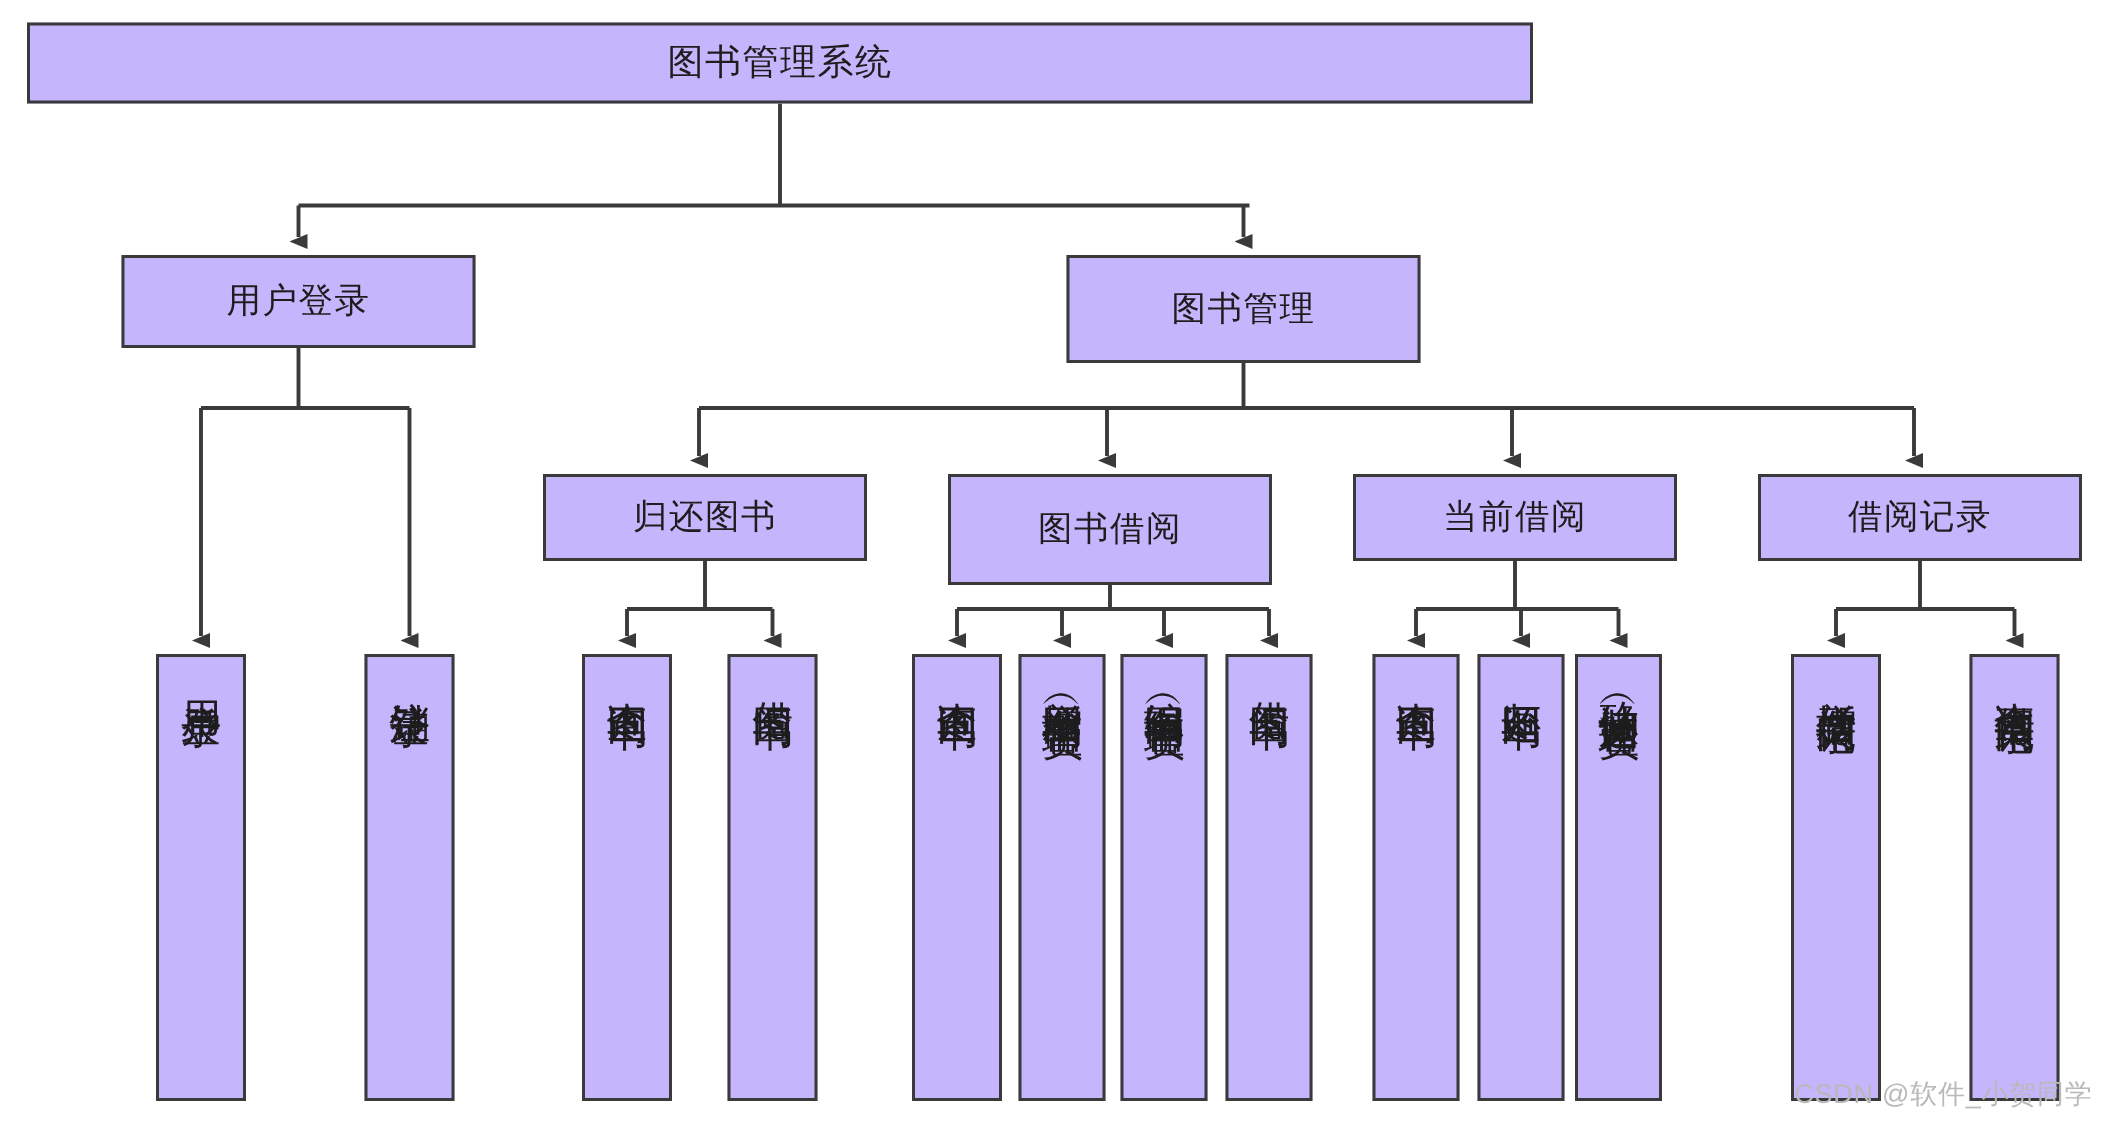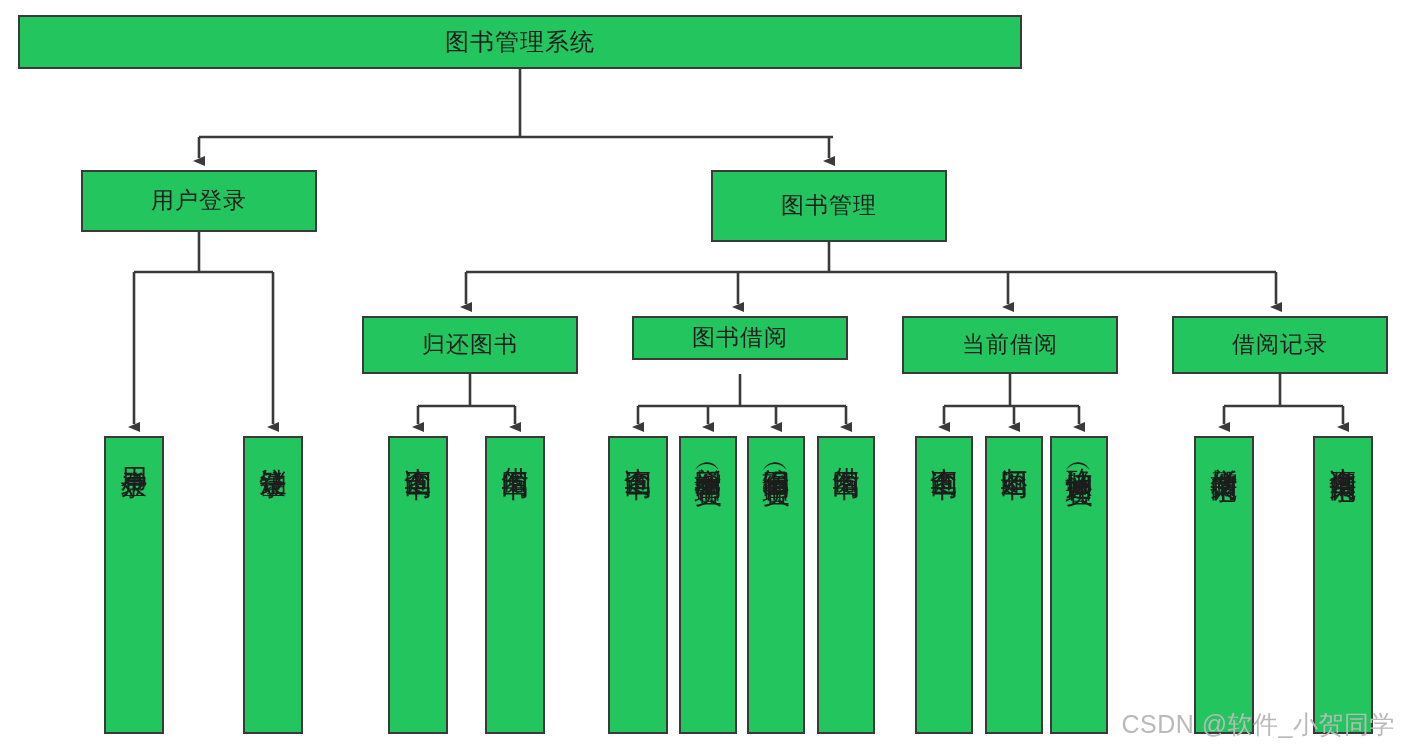--- a/index.html
+++ b/index.html
@@ -21,21 +21,21 @@
     position: absolute;
     left: 0;
     top: 0;
     width: 1405px;
     height: 747px;
     pointer-events: none;
   }
   .node {
     position: absolute;
     box-sizing: border-box;
-    background: #22c55e;
+    background: #c4b5fd;
     border: 2.5px solid #3a3a3a;
     display: flex;
     align-items: center;
     justify-content: center;
     color: #1d1d1d;
   }
   .node-h {
     font-size: 23px;
     letter-spacing: 1px;
     line-height: 1.2;
@@ -54,21 +54,21 @@
     font-size: 27px;
     line-height: 1.12;
     letter-spacing: 2px;
     text-align: left;
     white-space: nowrap;
   }
   .watermark {
     position: absolute;
     right: 10px;
     bottom: 6px;
-    font-size: 25px;
+    font-size: 18px;
     color: #b9b9b9;
     white-space: nowrap;
     letter-spacing: 0.5px;
     text-align: right;
   }
 </style>
 </head>
 <body>
 
 <div id="canvas">
@@ -130,21 +130,21 @@
   <div class="node node-h" id="l2-0" style="left: 81px; top: 170px; width: 236px; height: 62px;">
     <span>用户登录</span>
   </div>
   <div class="node node-h" id="l2-1" style="left: 711px; top: 170px; width: 236px; height: 72px;">
     <span>图书管理</span>
   </div>
 
   <div class="node node-h" id="l3-0" style="left: 362px; top: 316px; width: 216px; height: 58px;">
     <span>归还图书</span>
   </div>
-  <div class="node node-h" id="l3-1" style="left: 632px; top: 316px; width: 216px; height: 44px;">
+  <div class="node node-h" id="l3-1" style="left: 632px; top: 316px; width: 216px; height: 74px;">
     <span>图书借阅</span>
   </div>
   <div class="node node-h" id="l3-2" style="left: 902px; top: 316px; width: 216px; height: 58px;">
     <span>当前借阅</span>
   </div>
   <div class="node node-h" id="l3-3" style="left: 1172px; top: 316px; width: 216px; height: 58px;">
     <span>借阅记录</span>
   </div>
 
   <div class="node node-v" id="leaf-0" style="left: 104px; top: 436px; width: 60px; height: 298px;">

